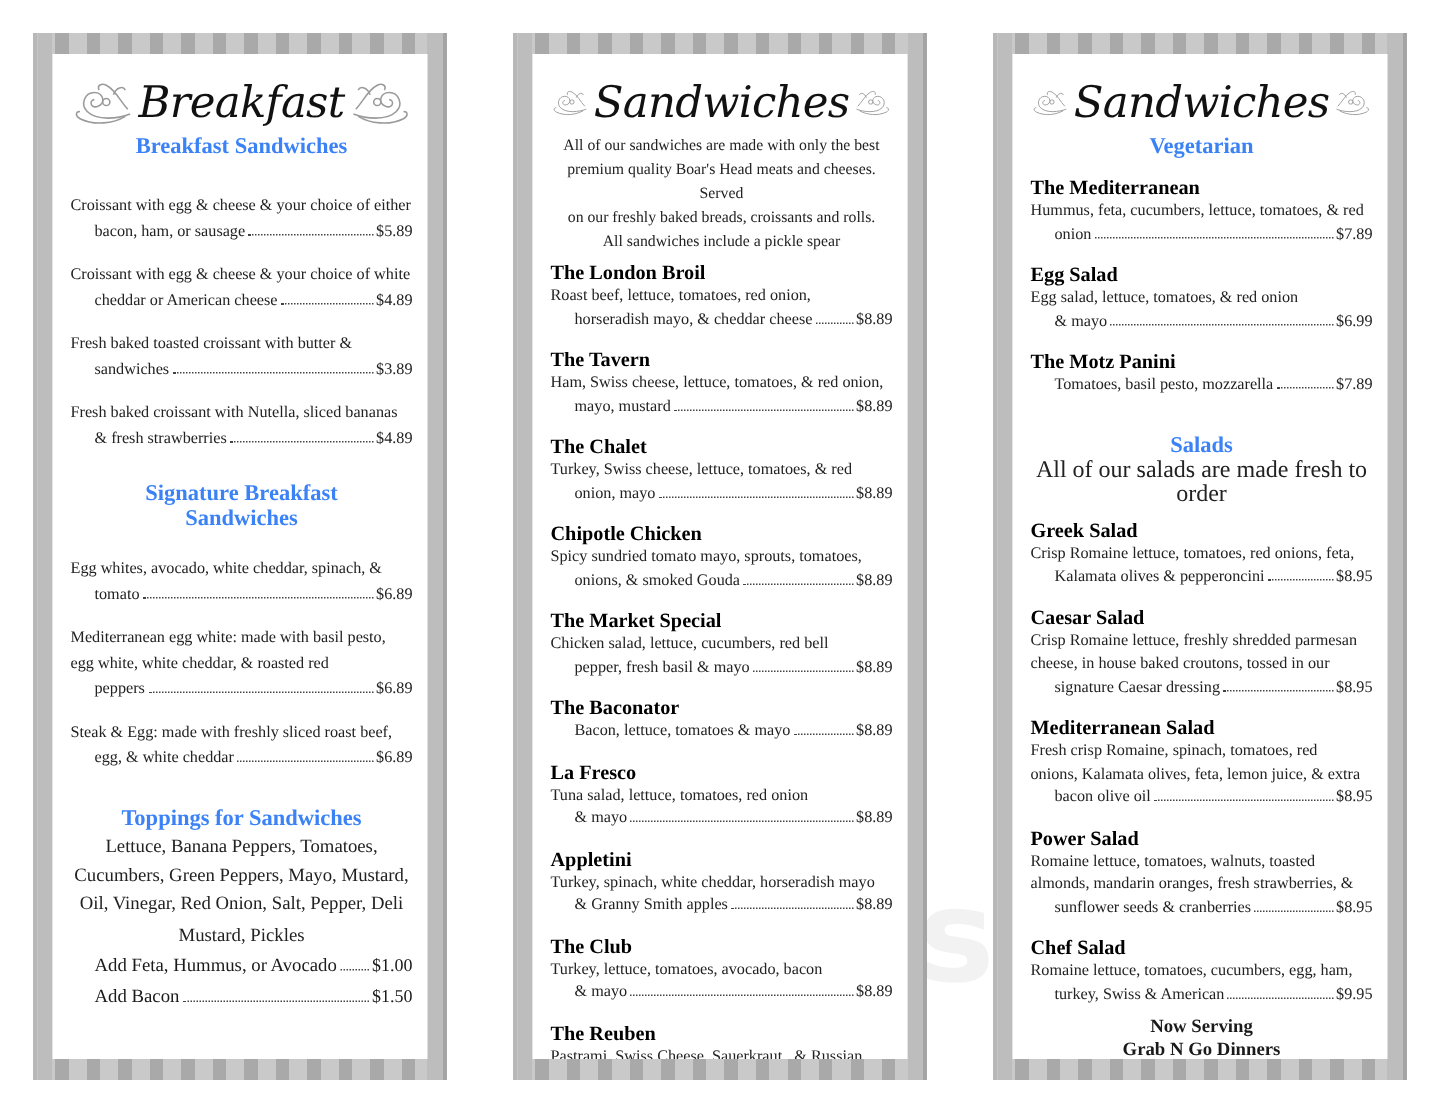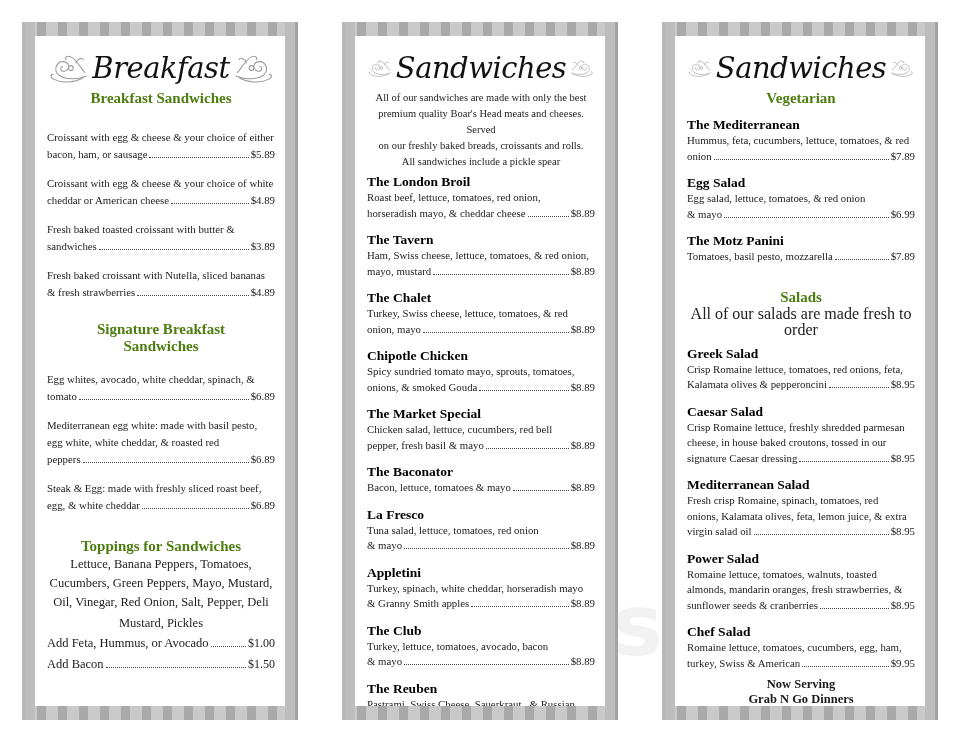--- a/index.html
+++ b/index.html
@@ -25,27 +25,27 @@
   #p1 { left: 22px; }
   #p2 { left: 342px; }
   #p3 { left: 662px; }
 
   .header { display: flex; align-items: center; justify-content: center; height: 44px; }
   .swirl { width: 52px; height: 40px; }
   .script {
     font-family: "DejaVu Serif", serif; font-style: italic; font-size: 29px;
     color: #111; margin: 0 4px; letter-spacing: -0.5px;
   }
-  .sec-title { text-align: center; font-family: "Liberation Serif", serif; font-weight: bold; font-size: 15px; color: #4d7c0f; }
+  .sec-title { text-align: center; font-family: "Liberation Serif", serif; font-weight: bold; font-size: 15px; color: #3b82f6; }
   .intro { text-align: center; font-family: "Liberation Serif", serif; font-size: 10.5px; line-height: 16px; color: #222; }
 
   .item { margin-bottom: 11px; }
   .item .name { font-family: "Liberation Serif", serif; font-weight: bold; font-size: 13.5px; line-height: 16px; color: #000; }
   .item .desc { font-family: "Liberation Serif", serif; font-size: 10.8px; line-height: 15.5px; color: #222; }
-  .leader { display: flex; align-items: baseline; }
+  .leader { display: flex; align-items: baseline; margin-left: 16px; }
   .leader .dots { flex: 1; border-bottom: 1px dotted #444; margin: 0 2px 3px 2px; min-width: 10px; }
   .leader .price { font-family: "Liberation Serif", serif; font-size: 10.8px; }
 
   #p1 .item { margin-bottom: 12px; }
   #p1 .item .desc { font-size: 10.8px; line-height: 17px; }
   .toppings { text-align: center; font-family: "Liberation Serif", serif; font-size: 12.5px; line-height: 19px; color: #222; }
   .addon { font-family: "Liberation Serif", serif; font-size: 12.5px; line-height: 21px; }
   .addon .price { font-size: 12px; }
 
   .footer { text-align: center; font-family: "Liberation Serif", serif; font-weight: bold; font-size: 12.5px; line-height: 15px; margin-top: 4px; }
@@ -333,21 +333,21 @@
           <span>signature Caesar dressing</span>
           <span class="dots"></span>
           <span class="price">$8.95</span>
         </div>
     </div>
     <div class="item">
       <div class="name">Mediterranean Salad</div>
       <div class="desc">Fresh crisp Romaine, spinach, tomatoes, red</div>
       <div class="desc">onions, Kalamata olives, feta, lemon juice, &amp; extra</div>
       <div class="desc leader">
-          <span>virgin salad oil</span>
+          <span>bacon olive oil</span>
           <span class="dots"></span>
           <span class="price">$8.95</span>
         </div>
     </div>
     <div class="item">
       <div class="name">Power Salad</div>
       <div class="desc">Romaine lettuce, tomatoes, walnuts, toasted</div>
       <div class="desc">almonds, mandarin oranges, fresh strawberries, &amp;</div>
       <div class="desc leader">
           <span>sunflower seeds &amp; cranberries</span>

